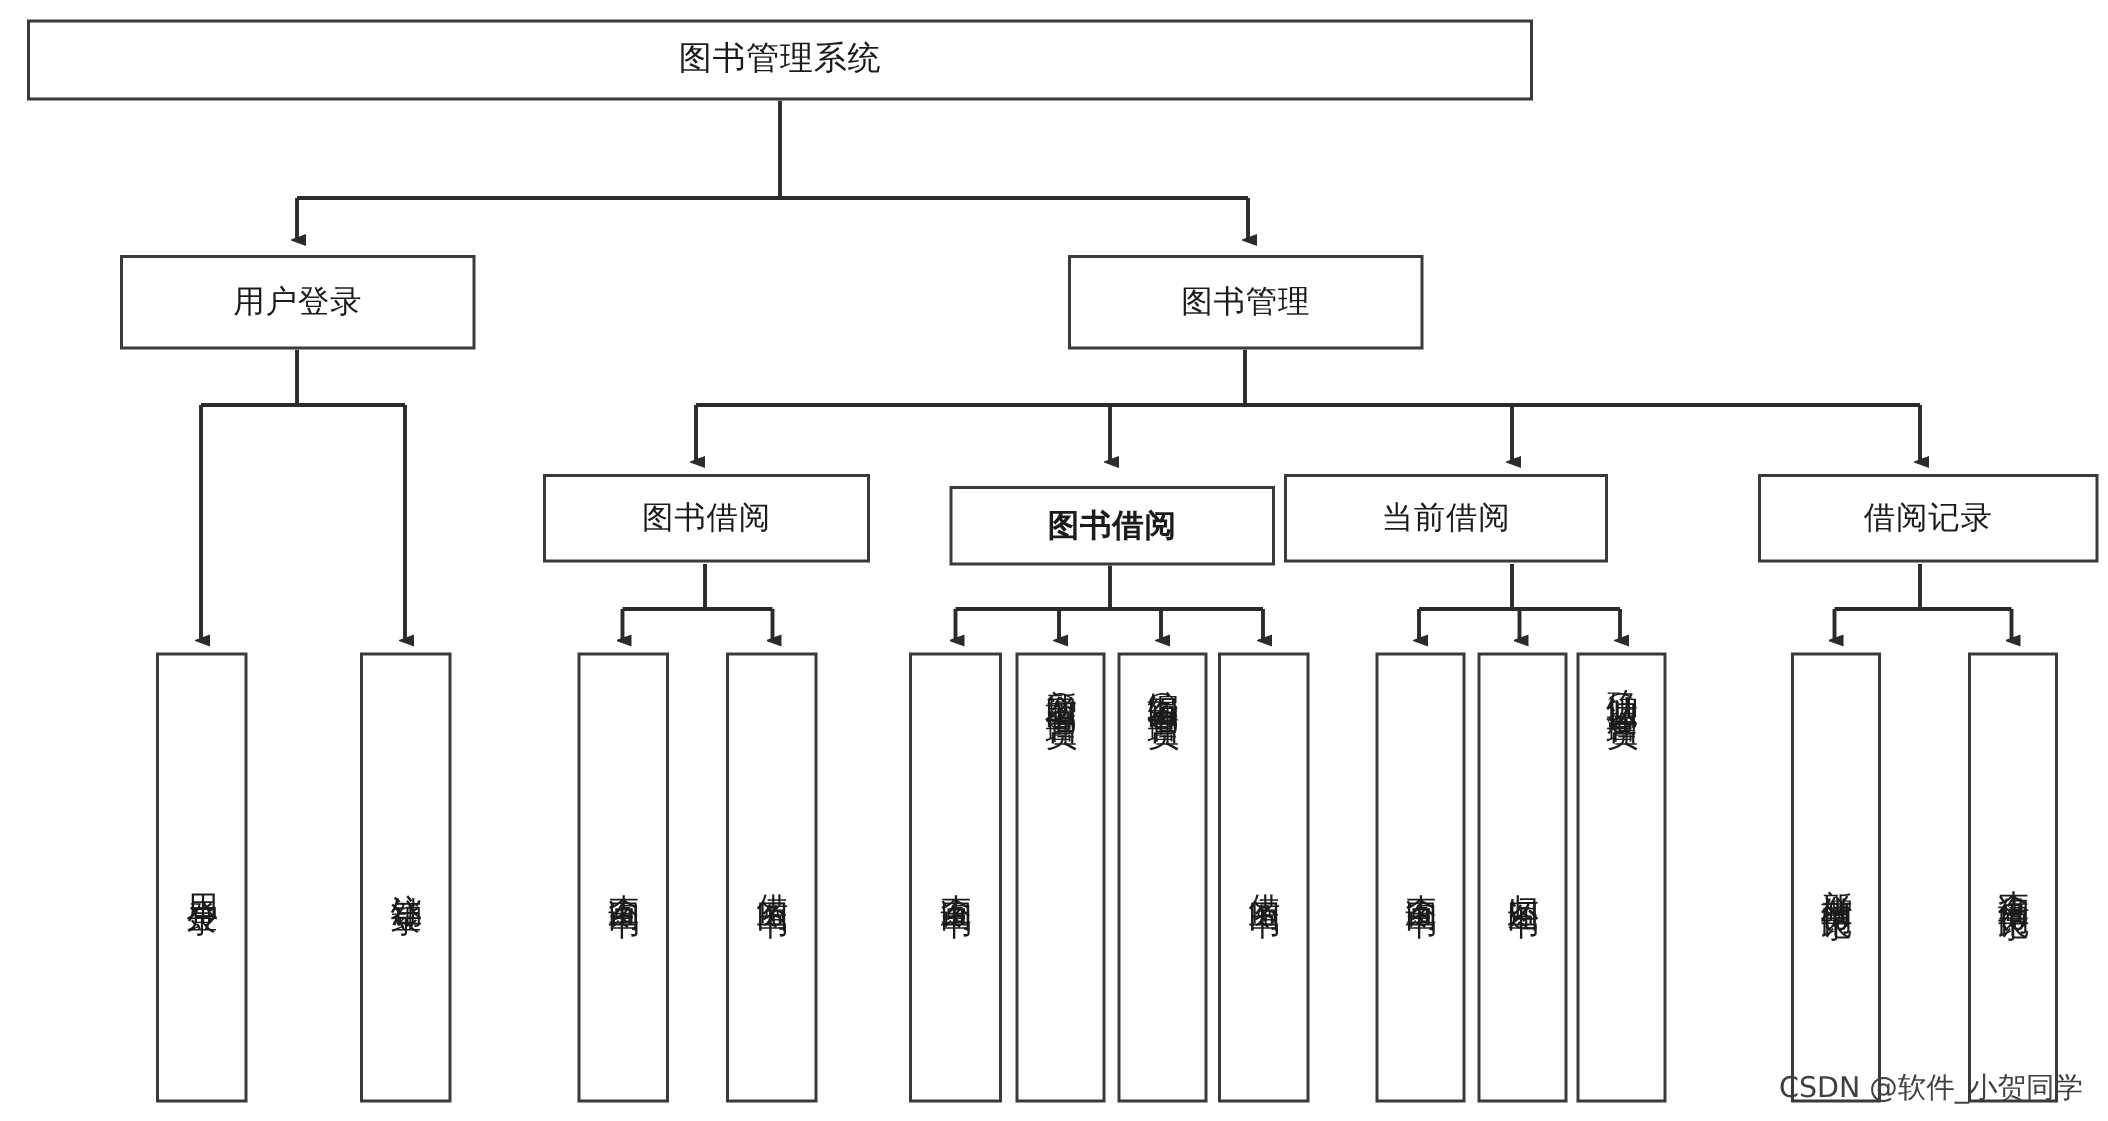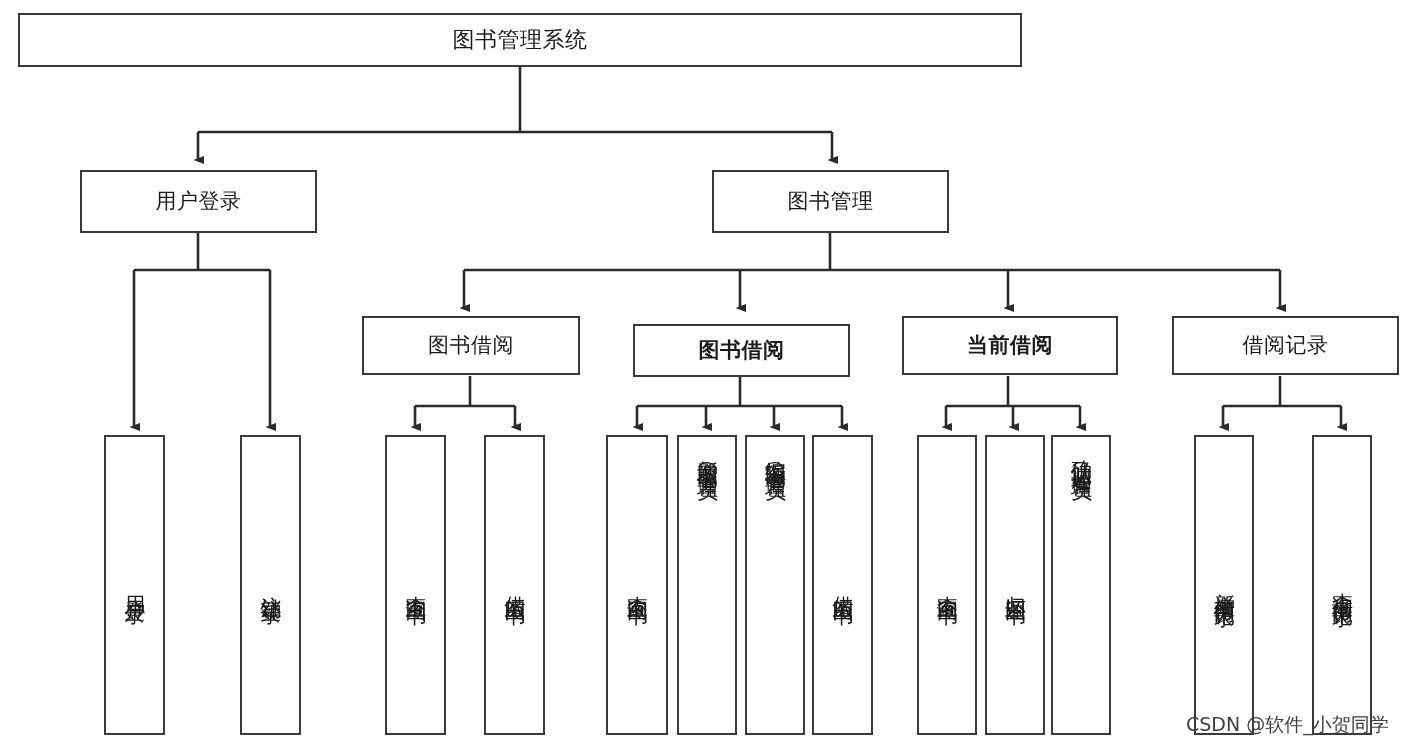--- a/index.html
+++ b/index.html
@@ -145,21 +145,21 @@
   <div class="node-box node-h" style="left:712px; top:170px; width:237px; height:63px;">
     <span class="node-label">图书管理</span>
   </div>
 
   <div class="node-box node-h" style="left:362px; top:316px; width:218px; height:59px;">
     <span class="node-label">图书借阅</span>
   </div>
   <div class="node-box node-h" style="left:633px; top:324px; width:217px; height:53px;font-weight:bold;">
     <span class="node-label">图书借阅</span>
   </div>
-  <div class="node-box node-h" style="left:902px; top:316px; width:216px; height:59px;font-weight:bold;">
+  <div class="node-box node-h" style="left:856px; top:316px; width:216px; height:59px;">
     <span class="node-label">当前借阅</span>
   </div>
   <div class="node-box node-h" style="left:1172px; top:316px; width:227px; height:59px;">
     <span class="node-label">借阅记录</span>
   </div>
 
   <div class="node-box node-v centered" style="left:104px; top:435px; width:61px; height:300px;">
     <span class="node-label">用户登录</span>
   </div>
   <div class="node-box node-v centered" style="left:240px; top:435px; width:61px; height:300px;">

